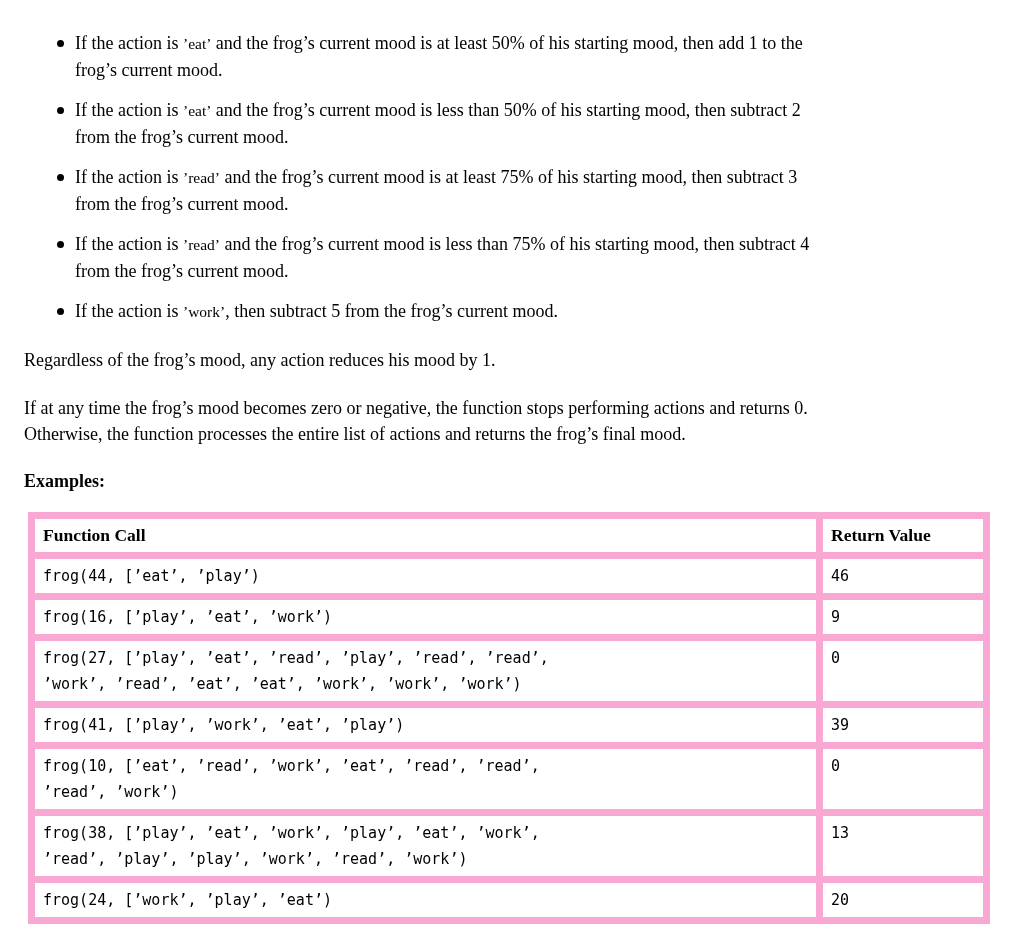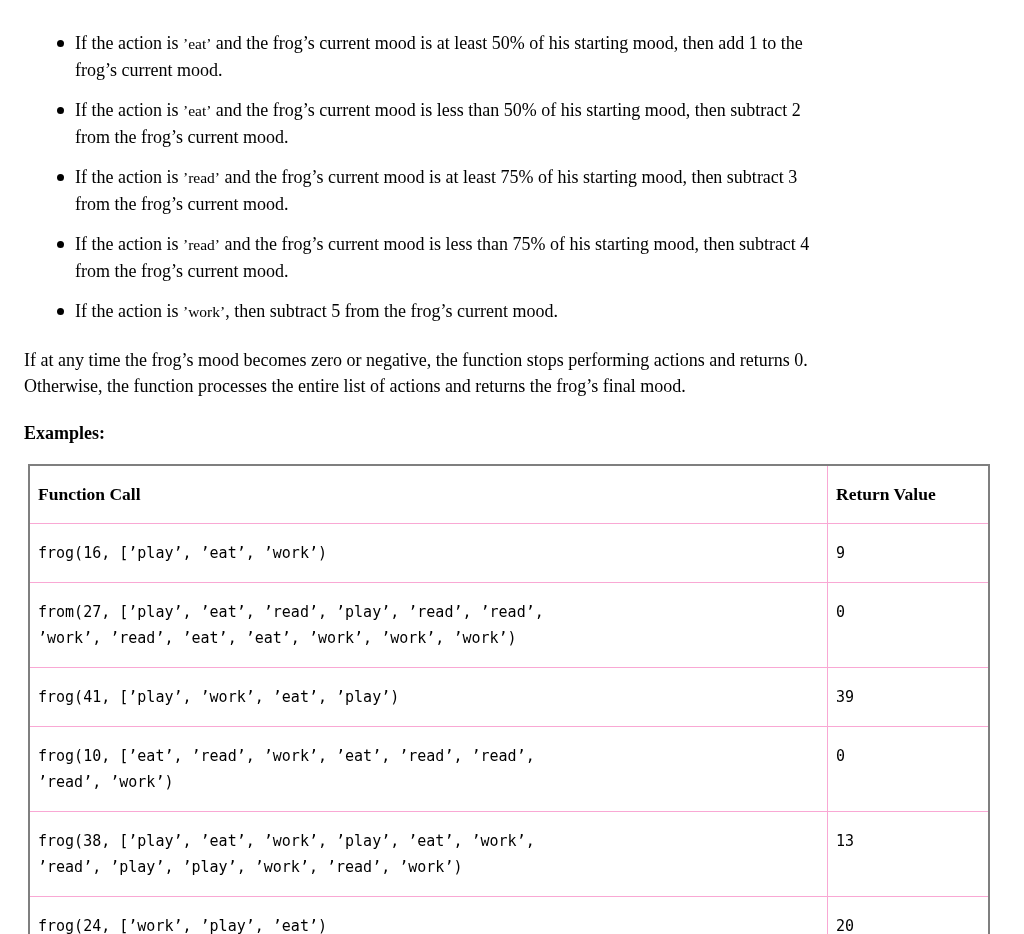--- a/index.html
+++ b/index.html
@@ -42,24 +42,24 @@
     font-weight: bold;
     margin: 24px 0 8px 0;
   }
   table.examples {
     border-collapse: collapse;
     width: 962px;
     margin: 20px 0 0 4px;
     border: 2px solid #7f7f7f;
   }
   table.examples th, table.examples td {
-    border: 1px solid #f9a8d4;
+    border: 7px solid #f9a8d4;
     text-align: left;
     vertical-align: top;
-    padding: 16px 8px;
+    padding: 4px 8px;
   }
   table.examples th {
     font-family: "Liberation Serif", serif;
     font-size: 17.5px;
     font-weight: bold;
     line-height: 25px;
   }
   table.examples td {
     font-family: "DejaVu Sans Mono", monospace;
     font-size: 15px;
@@ -78,40 +78,45 @@
 frog’s current mood.</span></li>
     <li class="bullet"><span class="dot"></span><span>If the action is </span><code class="inline">’eat’</code><span> and the frog’s current mood is less than 50% of his starting mood, then subtract 2
 from the frog’s current mood.</span></li>
     <li class="bullet"><span class="dot"></span><span>If the action is </span><code class="inline">’read’</code><span> and the frog’s current mood is at least 75% of his starting mood, then subtract 3
 from the frog’s current mood.</span></li>
     <li class="bullet"><span class="dot"></span><span>If the action is </span><code class="inline">’read’</code><span> and the frog’s current mood is less than 75% of his starting mood, then subtract 4
 from the frog’s current mood.</span></li>
     <li class="bullet"><span class="dot"></span><span>If the action is </span><code class="inline">’work’</code><span>, then subtract 5 from the frog’s current mood.</span></li>
   </ul>
 
+  <p class="para">Regardless of the frog’s mood, any action reduces his mood by 1.</p>
 
   <p class="para">If at any time the frog’s mood becomes zero or negative, the function stops performing actions and returns 0.
 Otherwise, the function processes the entire list of actions and returns the frog’s final mood.</p>
 
   <p class="examples-heading">Examples:</p>
 
   <table class="examples">
     <thead>
       <tr>
         <th>Function Call</th>
         <th class="value-cell">Return Value</th>
       </tr>
     </thead>
     <tbody>
       <tr>
+          <td class="call-cell">frog(44, [’eat’, ’play’)</td>
+          <td class="value-cell">46</td>
+        </tr>
+      <tr>
           <td class="call-cell">frog(16, [’play’, ’eat’, ’work’)</td>
           <td class="value-cell">9</td>
         </tr>
       <tr>
-          <td class="call-cell">from(27, [’play’, ’eat’, ’read’, ’play’, ’read’, ’read’,
+          <td class="call-cell">frog(27, [’play’, ’eat’, ’read’, ’play’, ’read’, ’read’,
 ’work’, ’read’, ’eat’, ’eat’, ’work’, ’work’, ’work’)</td>
           <td class="value-cell">0</td>
         </tr>
       <tr>
           <td class="call-cell">frog(41, [’play’, ’work’, ’eat’, ’play’)</td>
           <td class="value-cell">39</td>
         </tr>
       <tr>
           <td class="call-cell">frog(10, [’eat’, ’read’, ’work’, ’eat’, ’read’, ’read’,
 ’read’, ’work’)</td>

